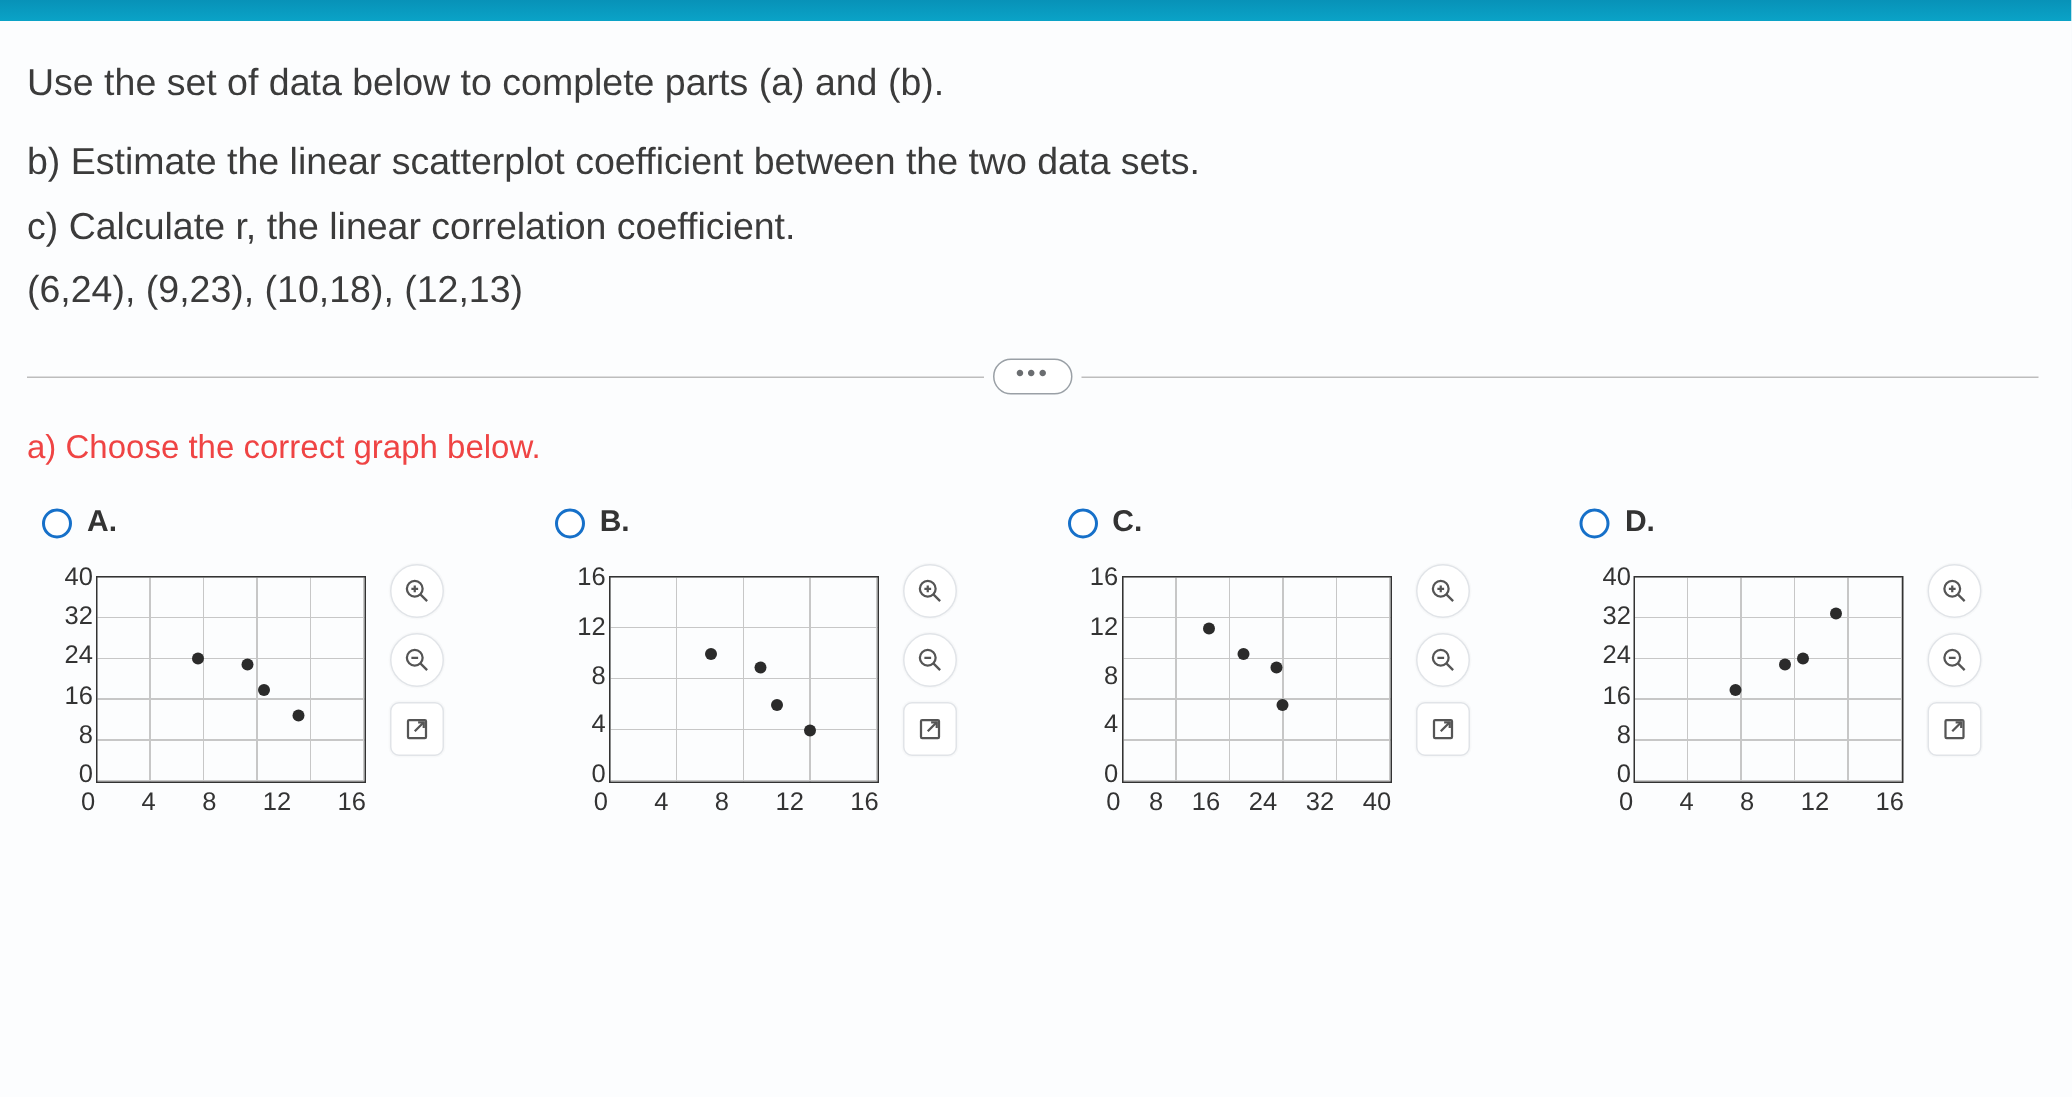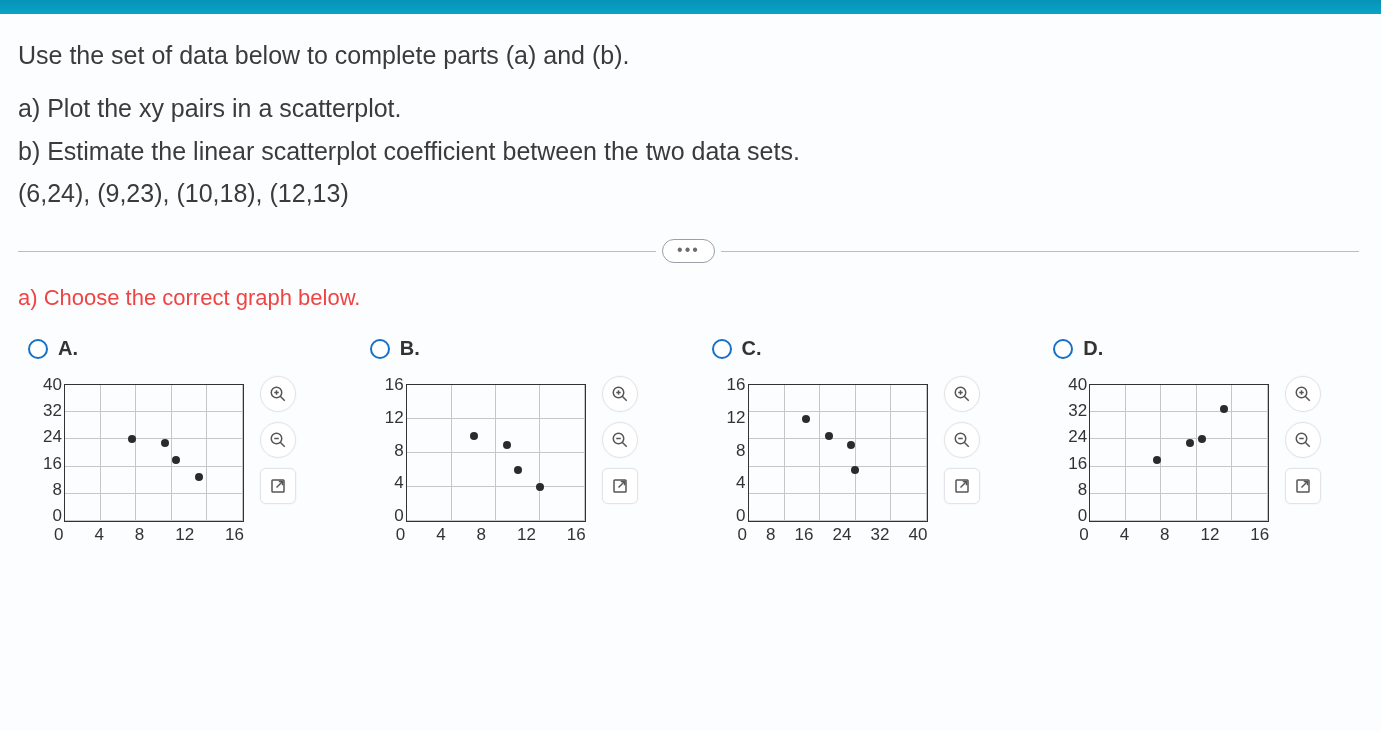--- a/index.html
+++ b/index.html
@@ -94,22 +94,22 @@
   }
 </style>
 </head>
 <body>
 
 <div class="topbar"></div>
 <div class="page">
 
   <div class="instr">
     <p class="lead">Use the set of data below to complete parts (a) and (b).</p>
-    <p>a) Plot the xy pairs in a scatterplot.</p>
     <p>b) Estimate the linear scatterplot coefficient between the two data sets.</p>
+    <p>c) Calculate r, the linear correlation coefficient.</p>
     <p class="data">(6,24), (9,23), (10,18), (12,13)</p>
   </div>
 
   <div class="divider-row">
     <div class="divider-line"></div>
     <button class="ellipsis-pill">•••</button>
     <div class="divider-line"></div>
   </div>
 
   <p class="subq">a) Choose the correct graph below.</p>

